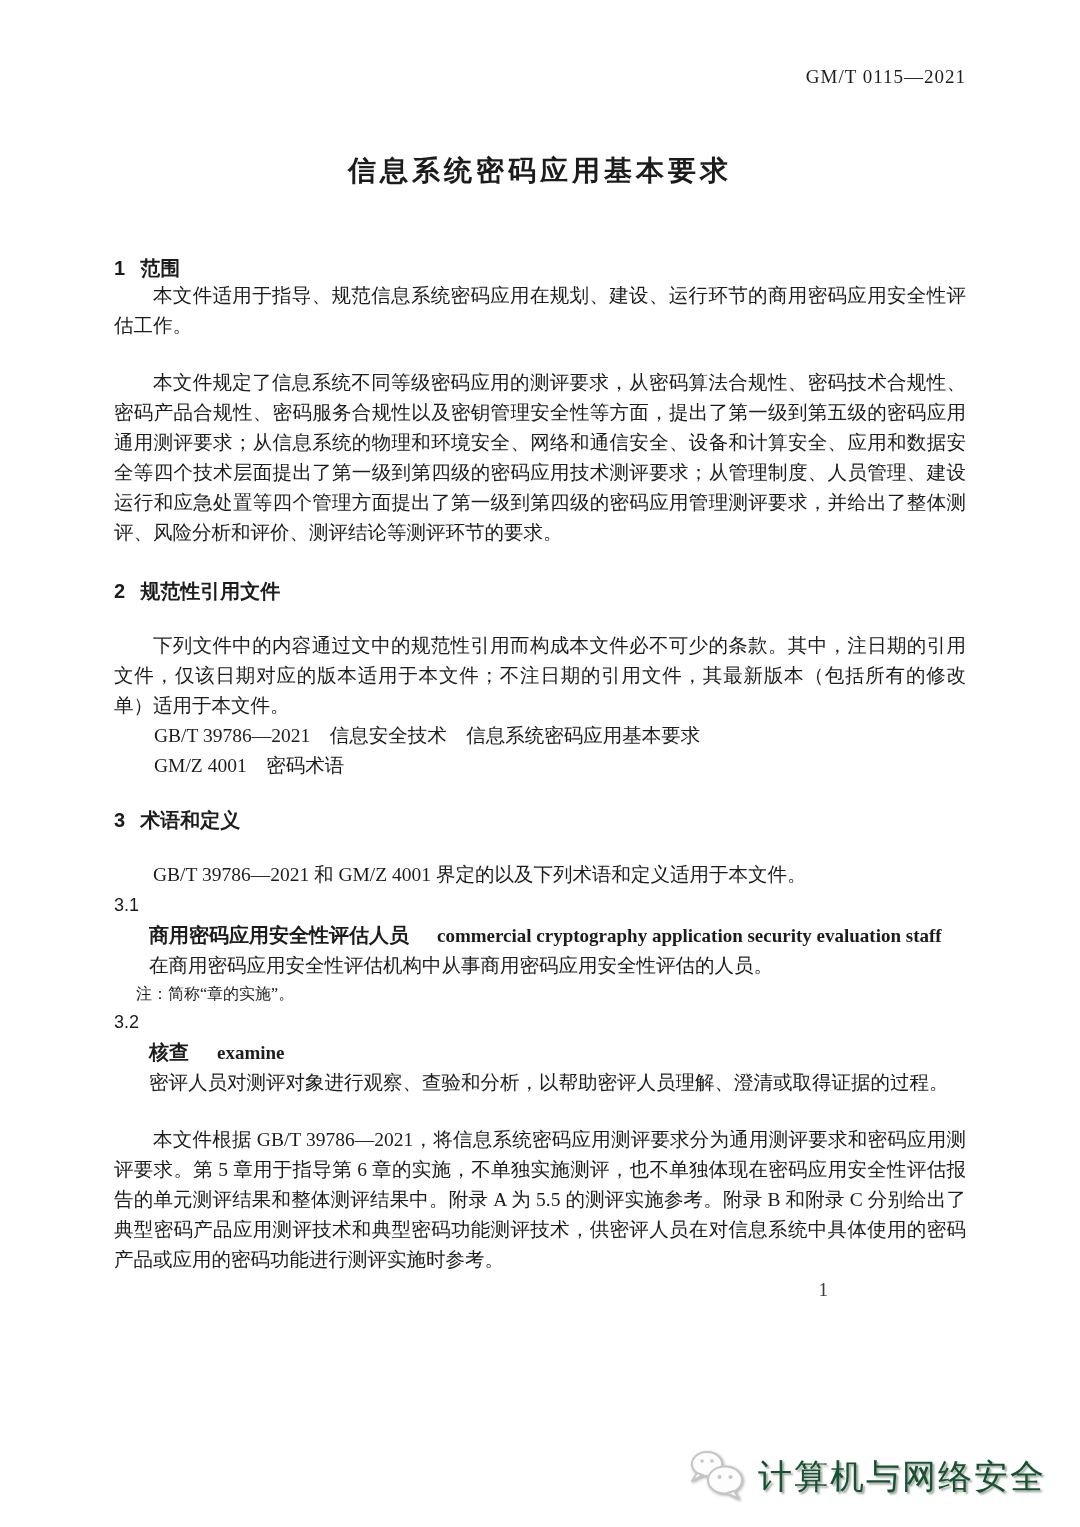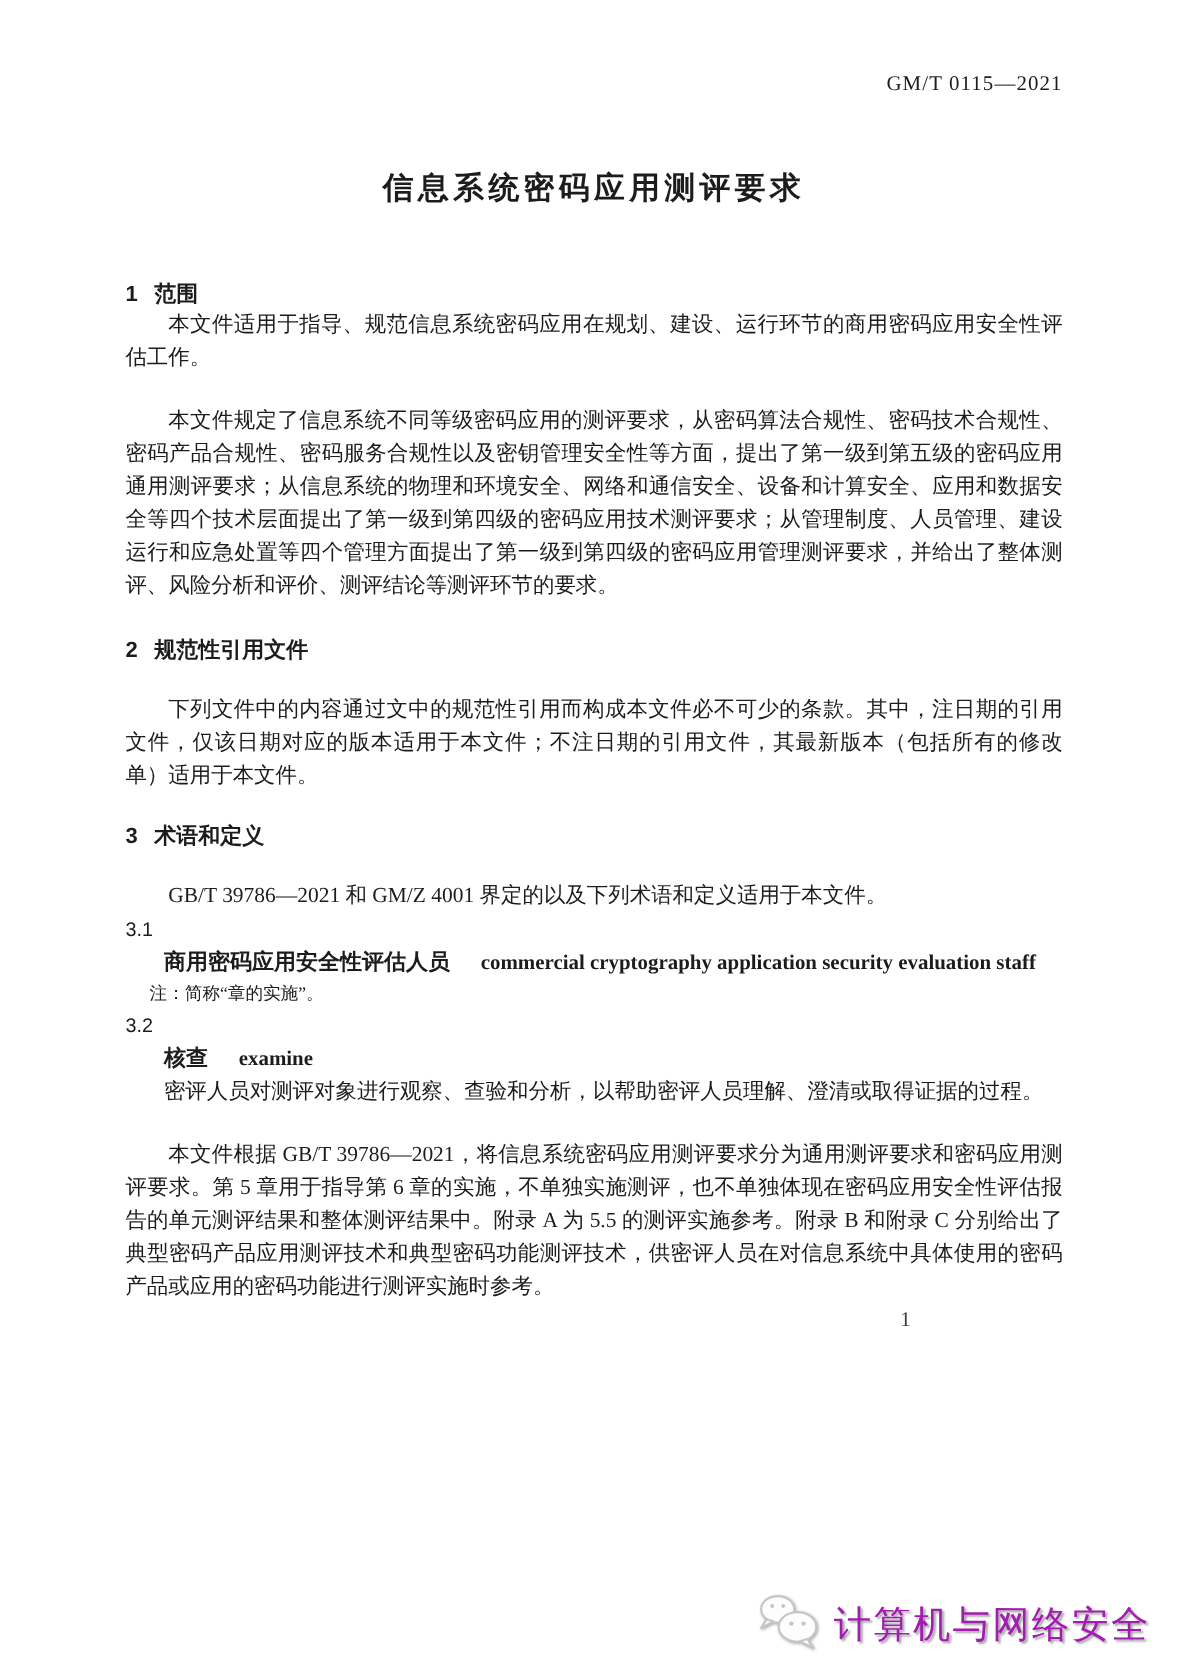--- a/index.html
+++ b/index.html
@@ -105,55 +105,60 @@
     bottom: 22px;
     display: flex;
     align-items: center;
     gap: 10px;
   }
   .watermark-icon { filter: drop-shadow(1.5px 1.5px 1.5px #ababab); }
   .watermark-text {
     font-family: "Liberation Sans", "DejaVu Sans", sans-serif;
     font-size: 34px;
     letter-spacing: 2px;
-    color: #a21caf;
+    color: #14532d;
     text-shadow: 2px 2px 2px #a2a2a2, -1px -1px 1px #ffffff;
     white-space: nowrap;
   }
 </style>
 </head>
 <body>
 
 <div class="page">
 
   <div class="doc-number">GM/T 0115—2021</div>
 
-  <h1 class="doc-title">信息系统密码应用测评要求</h1>
+  <h1 class="doc-title">信息系统密码应用基本要求</h1>
 
   <div class="sec-heading h-s1">
     <span class="sec-num">1</span><span>范围</span>
   </div>
   <p class="body indent">本文件适用于指导、规范信息系统密码应用在规划、建设、运行环节的商用密码应用安全性评估工作。</p>
   <p class="body indent first">本文件规定了信息系统不同等级密码应用的测评要求，从密码算法合规性、密码技术合规性、密码产品合规性、密码服务合规性以及密钥管理安全性等方面，提出了第一级到第五级的密码应用通用测评要求；从信息系统的物理和环境安全、网络和通信安全、设备和计算安全、应用和数据安全等四个技术层面提出了第一级到第四级的密码应用技术测评要求；从管理制度、人员管理、建设运行和应急处置等四个管理方面提出了第一级到第四级的密码应用管理测评要求，并给出了整体测评、风险分析和评价、测评结论等测评环节的要求。</p>
 
   <div class="sec-heading h-s2">
     <span class="sec-num">2</span><span>规范性引用文件</span>
   </div>
   <p class="body indent first">下列文件中的内容通过文中的规范性引用而构成本文件必不可少的条款。其中，注日期的引用文件，仅该日期对应的版本适用于本文件；不注日期的引用文件，其最新版本（包括所有的修改单）适用于本文件。</p>
+  <div class="refs">
+    <div class="ref-item">GB/T 39786—2021　信息安全技术　信息系统密码应用基本要求</div>
+    <div class="ref-item">GM/Z 4001　密码术语</div>
+  </div>
 
   <div class="sec-heading h-s3">
     <span class="sec-num">3</span><span>术语和定义</span>
   </div>
   <p class="body indent first">GB/T 39786—2021 和 GM/Z 4001 界定的以及下列术语和定义适用于本文件。</p>
 
   <div class="term-block">
     <div class="term-id">3.1</div>
     <div class="term-line">
       <span class="term-zh">商用密码应用安全性评估人员</span><span class="term-en">commercial cryptography application security evaluation staff</span>
     </div>
+    <div class="term-def">在商用密码应用安全性评估机构中从事商用密码应用安全性评估的人员。</div>
     <div class="term-note">注：简称“章的实施”。</div>
   </div>
 
   <div class="term-block">
     <div class="term-id">3.2</div>
     <div class="term-line">
       <span class="term-zh">核查</span><span class="term-en">examine</span>
     </div>
     <div class="term-def">密评人员对测评对象进行观察、查验和分析，以帮助密评人员理解、澄清或取得证据的过程。</div>
   </div>

